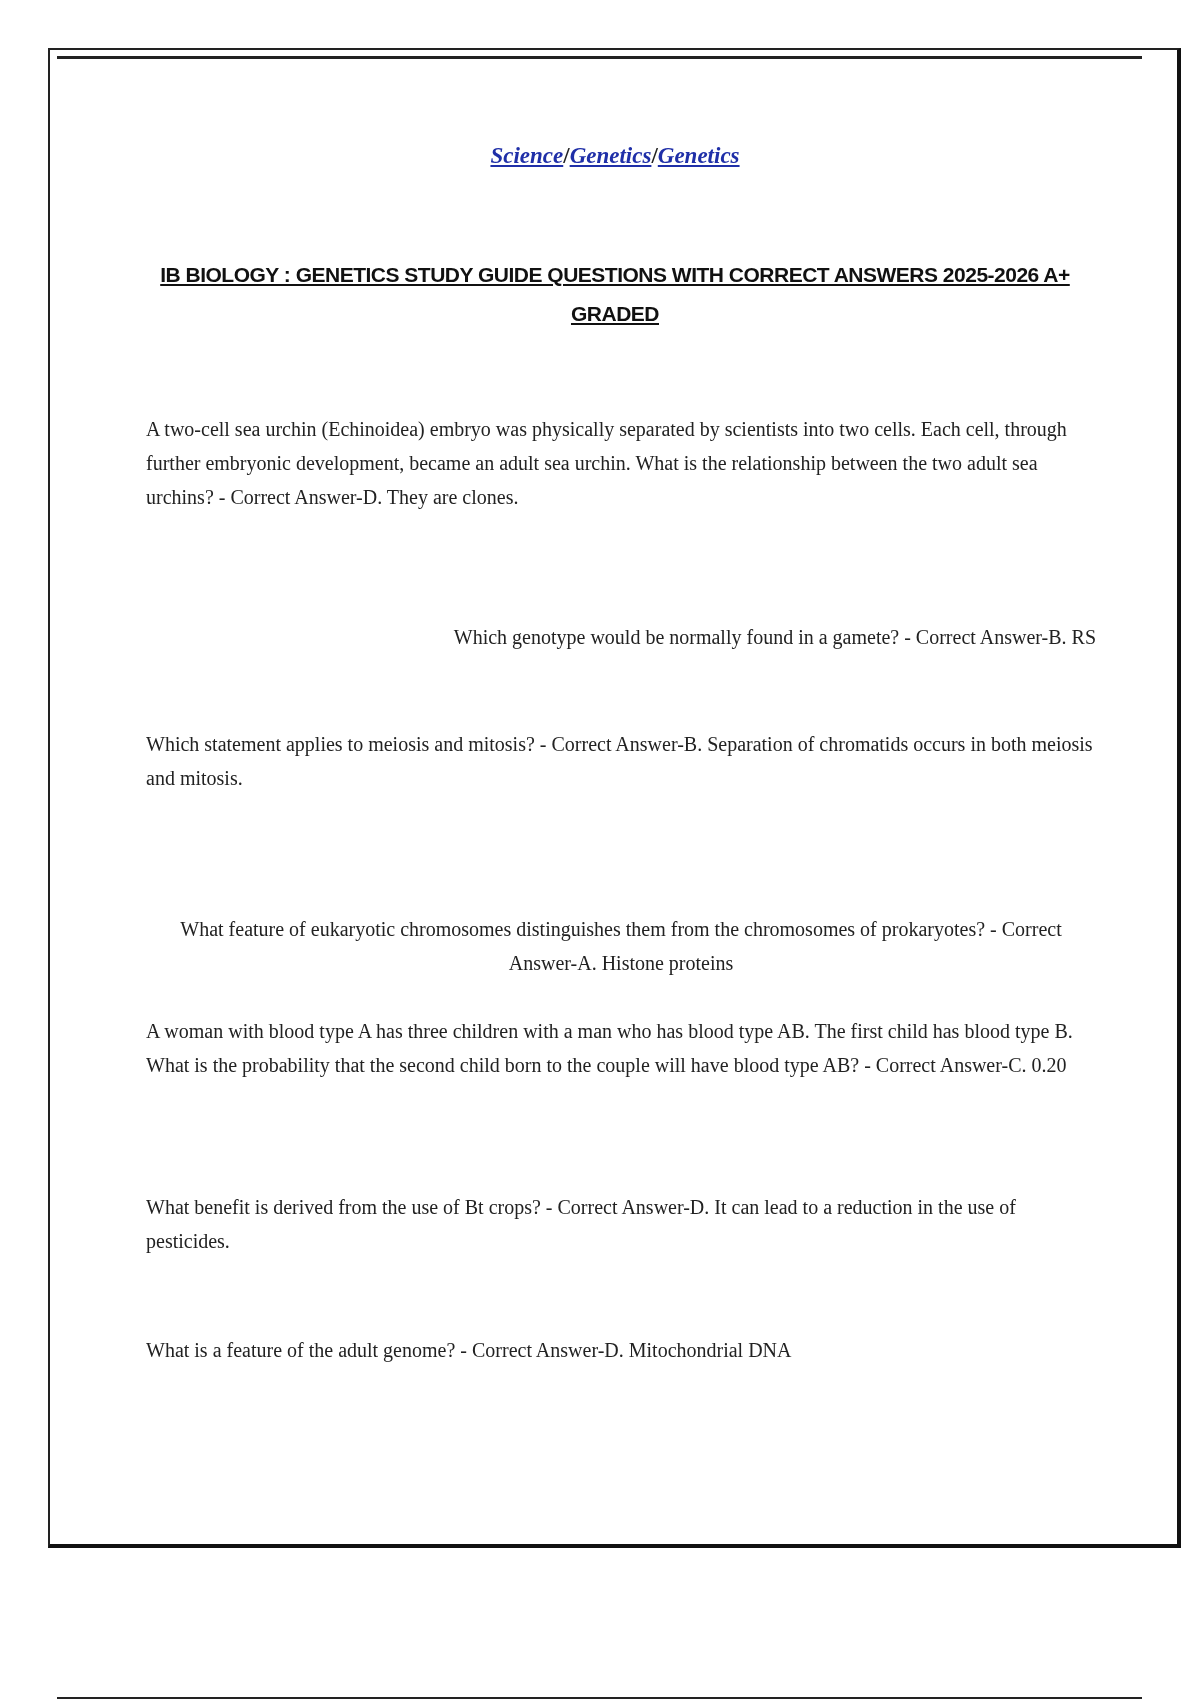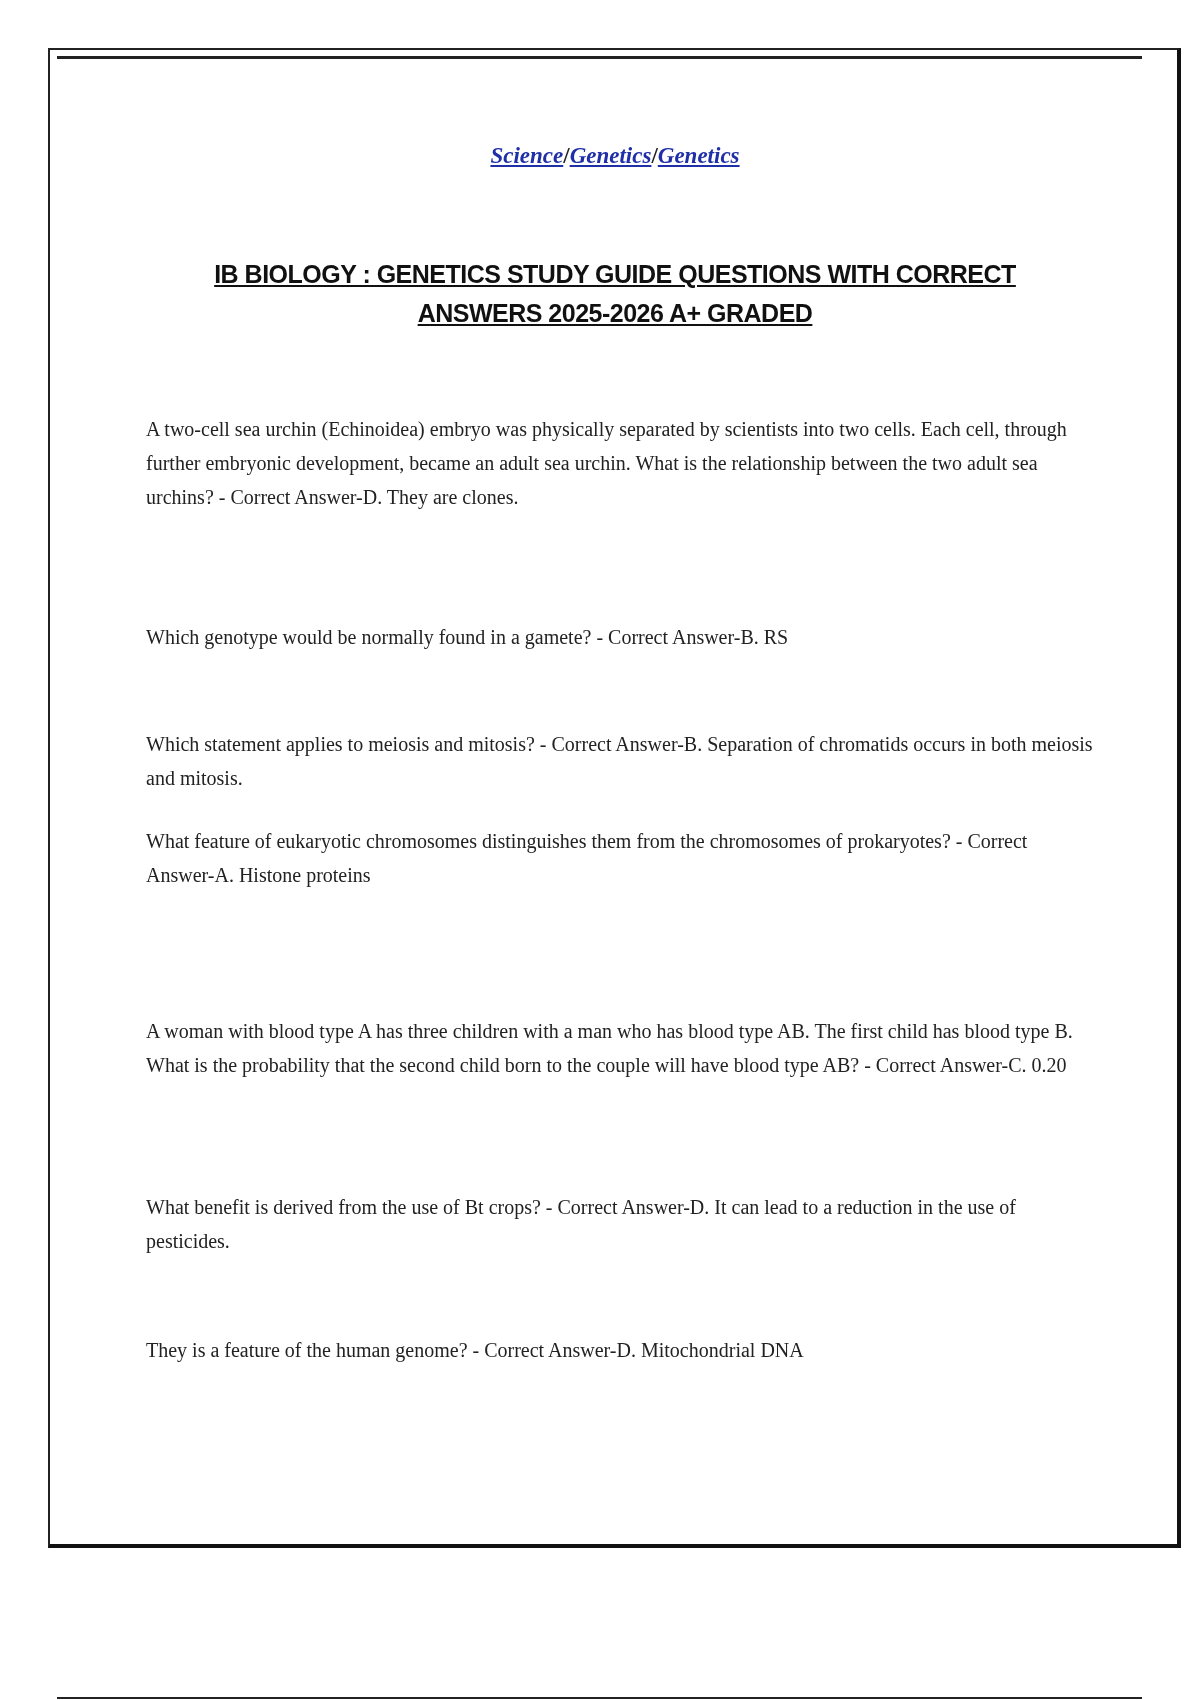--- a/index.html
+++ b/index.html
@@ -41,21 +41,21 @@
       text-decoration: underline;
       font-style: italic;
     }
     .breadcrumb .sep { color: #222; }
     .title {
       position: absolute;
       top: 255px; left: 150px; width: 930px;
       text-align: center;
       font-family: "Liberation Sans", sans-serif;
       font-weight: bold;
-      font-size: 25px;
+      font-size: 21px;
       line-height: 39px;
       color: #111;
       text-decoration: underline;
       letter-spacing: -0.5px;
     }
     .qa {
       position: absolute;
       left: 146px;
       width: 950px;
       font-family: "Liberation Serif", serif;
@@ -71,20 +71,20 @@
 <div class="page-box"></div>
 <div class="inner-top-line"></div>
 
 <div class="breadcrumb">
   <a>Science</a><span class="sep">/</span><a>Genetics</a><span class="sep">/</span><a>Genetics</a>
 </div>
 
 <div class="title">IB BIOLOGY : GENETICS STUDY GUIDE QUESTIONS WITH CORRECT ANSWERS 2025-2026 A+ GRADED</div>
 
 <p class="qa" style="top:412px;">A two-cell sea urchin (Echinoidea) embryo was physically separated by scientists into two cells. Each cell, through further embryonic development, became an adult sea urchin. What is the relationship between the two adult sea urchins? - Correct Answer-D. They are clones.</p>
-<p class="qa" style="top:620px;">Which genotype would be normally found in a gamete? - Correct Answer-B. RS</p>
+<p class="qa" style="top:620px;text-align:right;">Which genotype would be normally found in a gamete? - Correct Answer-B. RS</p>
 <p class="qa" style="top:727px;">Which statement applies to meiosis and mitosis? - Correct Answer-B. Separation of chromatids occurs in both meiosis and mitosis.</p>
-<p class="qa" style="top:824px;">What feature of eukaryotic chromosomes distinguishes them from the chromosomes of prokaryotes? - Correct Answer-A. Histone proteins</p>
+<p class="qa" style="top:912px;text-align:center;">What feature of eukaryotic chromosomes distinguishes them from the chromosomes of prokaryotes? - Correct Answer-A. Histone proteins</p>
 <p class="qa" style="top:1014px;">A woman with blood type A has three children with a man who has blood type AB. The first child has blood type B. What is the probability that the second child born to the couple will have blood type AB? - Correct Answer-C. 0.20</p>
 <p class="qa" style="top:1190px;">What benefit is derived from the use of Bt crops? - Correct Answer-D. It can lead to a reduction in the use of pesticides.</p>
-<p class="qa" style="top:1333px;">They is a feature of the human genome? - Correct Answer-D. Mitochondrial DNA</p>
+<p class="qa" style="top:1333px;">What is a feature of the adult genome? - Correct Answer-D. Mitochondrial DNA</p>
 
 <div class="bottom-line"></div>
 
 </body></html>

